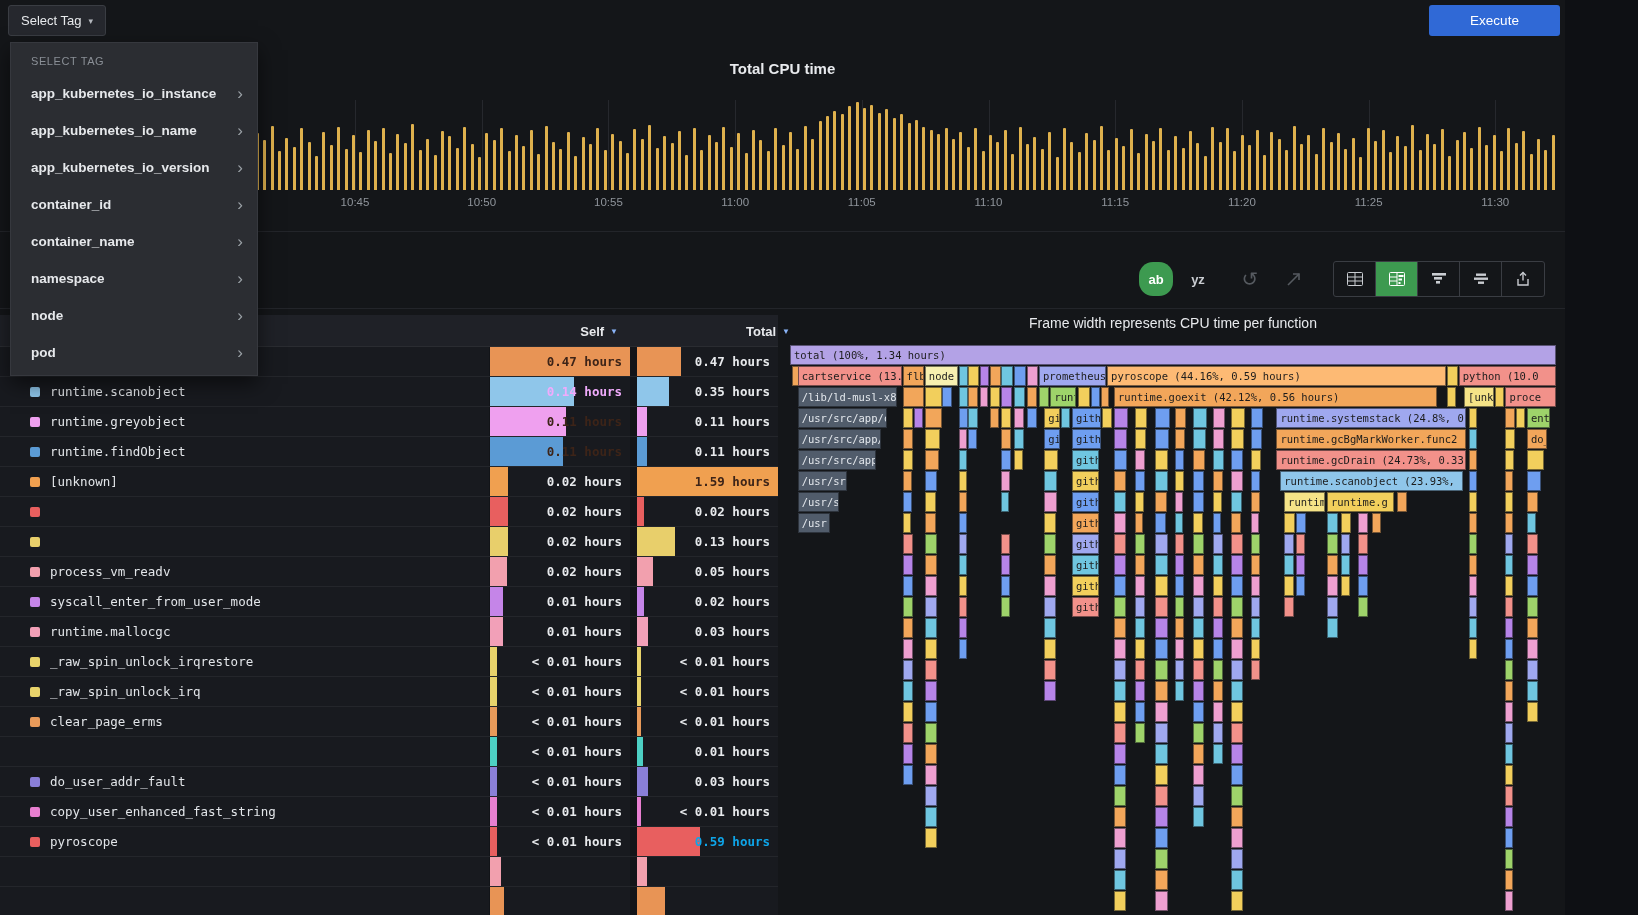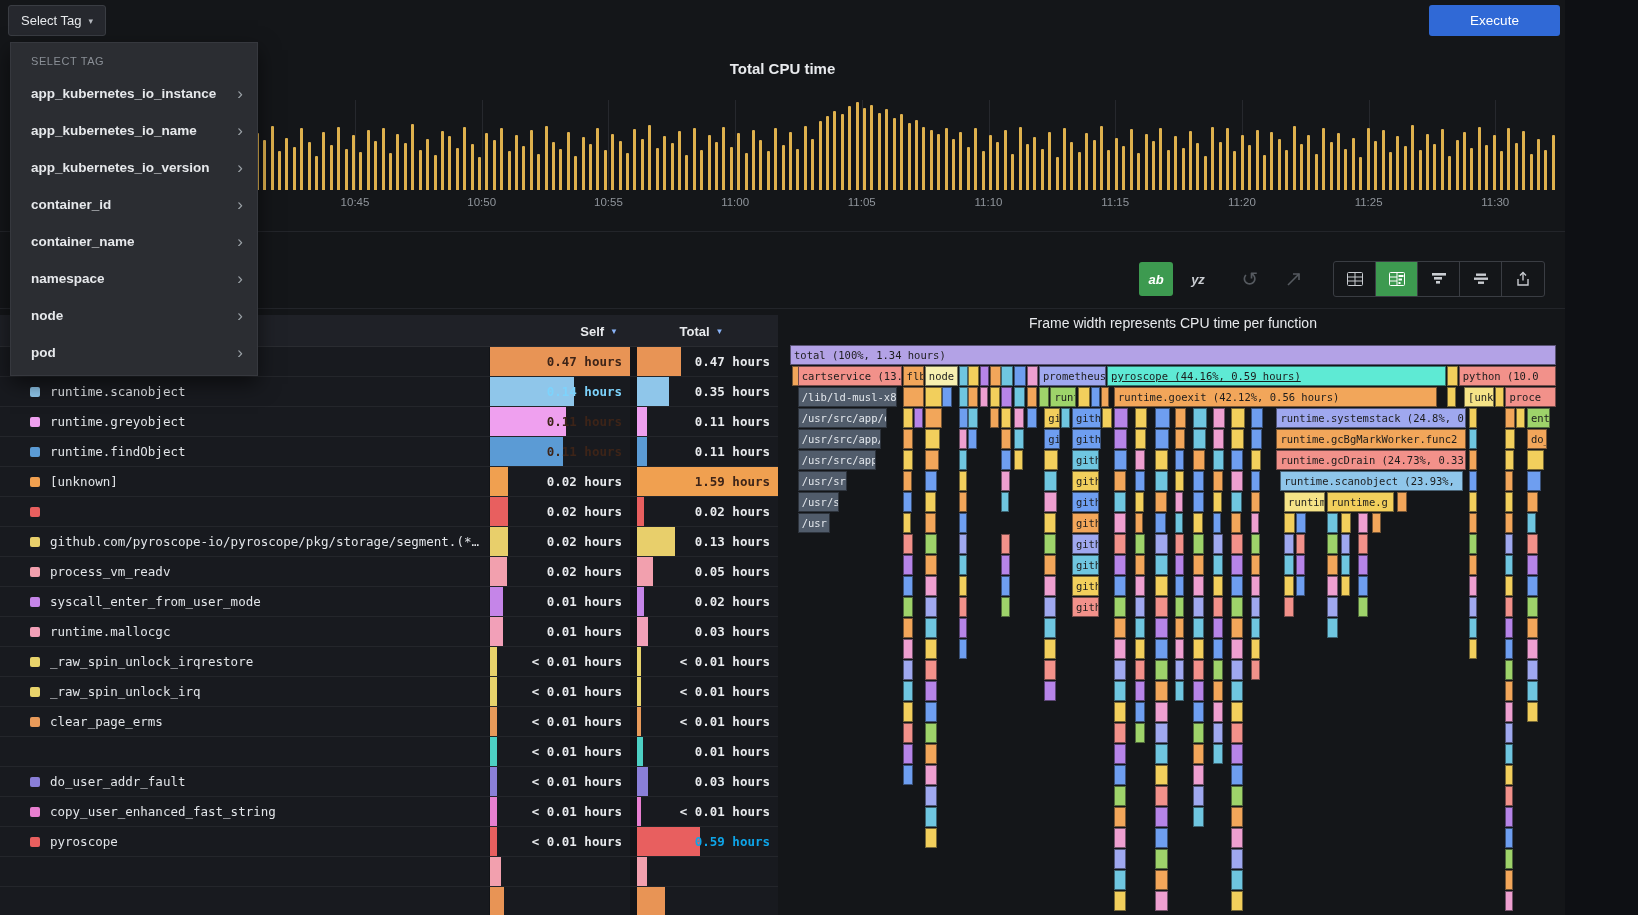--- a/index.html
+++ b/index.html
@@ -54,22 +54,22 @@
   #timeline .grid { position:absolute; top:0; bottom:0; width:1px; background:#26282d; }
   #bars { position:absolute; left:0; right:0; bottom:0; top:0; display:flex;
     align-items:flex-end; justify-content:space-between; }
   #bars .tbar { width:3px; background:#dfb14d; border-radius:1px 1px 0 0; }
   #time-labels { position:absolute; left:78px; top:196px; width:1478px; height:16px; }
   #time-labels .tl { position:absolute; transform:translateX(-50%); color:#8f949b; font-size:11.5px; }
   .hdiv { position:absolute; left:0; width:1565px; height:1px; background:#23252a; }
 
   
   #toolbar { position:absolute; right:20px; top:262px; height:34px; display:flex; align-items:center; }
-  .tb-txtbtn { width:34px; height:34px; border-radius:3px; display:flex; align-items:center; justify-content:center;
-    font-size:13px; font-weight:bold; cursor:pointer;font-style:italic; }
+  .tb-txtbtn { width:34px; height:34px; border-radius:14px; display:flex; align-items:center; justify-content:center;
+    font-size:13px; font-weight:bold; cursor:pointer; }
   #btn-ab { background:#3d9a50; color:#fff; margin-right:8px; }
   #btn-yz { background:transparent; color:#c9ccd1; margin-right:18px; }
   .tb-ghost { width:34px; height:34px; display:flex; align-items:center; justify-content:center;
     color:#565a60; font-size:20px; cursor:default; }
   #btn-undo { margin-right:10px; }
   #btn-resetzoom { margin-right:22px; }
   #view-group { display:flex; border:1px solid #3a3d43; border-radius:3px; overflow:hidden; }
   .vg-cell { width:42px; height:34px; display:flex; align-items:center; justify-content:center;
     cursor:pointer; border-right:1px solid #3a3d43; background:transparent; }
   .vg-cell:last-child { border-right:none; }
@@ -398,21 +398,21 @@
       </div>
     </div>
   </div>
 
   <div id="table-panel">
     <div id="table-header">
       <div class="th-cell" style="left:490px; width:140px;">
         <span>Self</span>
         <span class="sort">▼</span>
       </div>
-      <div class="th-cell" style="left:637px; width:141px;justify-content:center;">
+      <div class="th-cell" style="left:661px; width:141px;">
         <span>Total</span>
         <span class="sort">▼</span>
       </div>
     </div>
     <div id="rows">
         <div class="trow">
           <div class="name"></div>
           <div class="colsep" style="left: 489px; width: 1px;"></div>
           <div class="colsep" style="left: 630px; width: 7px;"></div>
           <div class="vcell" style="left: 490px; width: 140px;">
@@ -426,21 +426,21 @@
         </div>
         <div class="trow">
           <div class="name">
             <span class="swatch" style="background: rgb(143, 198, 234);"></span>
             <span>runtime.scanobject</span>
           </div>
           <div class="colsep" style="left: 489px; width: 1px;"></div>
           <div class="colsep" style="left: 630px; width: 7px;"></div>
           <div class="vcell" style="left: 490px; width: 140px;">
             <div class="vbar" style="width: 84px; background: rgb(143, 198, 234);"></div>
-            <div class="vtxt" style="color: #7dd3fc;">0.14 hours</div>
+            <div class="vtxt" style="color: #f0abfc;">0.14 hours</div>
           </div>
           <div class="vcell" style="left: 637px; width: 141px;">
             <div class="vbar" style="width: 32px; background: rgb(143, 198, 234);"></div>
             <div class="vtxt" style="color: rgb(232, 234, 237);">0.35 hours</div>
           </div>
         </div>
         <div class="trow">
           <div class="name">
             <span class="swatch" style="background: rgb(239, 160, 239);"></span>
             <span>runtime.greyobject</span>
@@ -499,21 +499,20 @@
             <div class="vtxt" style="color: rgb(232, 234, 237);">0.02 hours</div>
           </div>
           <div class="vcell" style="left: 637px; width: 141px;">
             <div class="vbar" style="width: 7px; background: rgb(232, 95, 95);"></div>
             <div class="vtxt" style="color: rgb(232, 234, 237);">0.02 hours</div>
           </div>
         </div>
         <div class="trow">
           <div class="name">
             <span class="swatch" style="background: rgb(232, 207, 107);"></span>
-            <span>github.com/pyroscope-io/pyroscope/pkg/storage/segment.(*…</span>
           </div>
           <div class="colsep" style="left: 489px; width: 1px;"></div>
           <div class="colsep" style="left: 630px; width: 7px;"></div>
           <div class="vcell" style="left: 490px; width: 140px;">
             <div class="vbar" style="width: 18px; background: rgb(232, 207, 107);"></div>
             <div class="vtxt" style="color: rgb(232, 234, 237);">0.02 hours</div>
           </div>
           <div class="vcell" style="left: 637px; width: 141px;">
             <div class="vbar" style="width: 38px; background: rgb(232, 207, 107);"></div>
             <div class="vtxt" style="color: rgb(232, 234, 237);">0.13 hours</div>
@@ -713,21 +712,21 @@
         <div class="fcell" style="left: 14.7%; width: 2.8%; top: 21px; background: rgb(242, 166, 90);">flb</div>
         <div class="fcell" style="left: 17.6%; width: 4.3%; top: 21px; background: rgb(247, 240, 176);">node</div>
         <div class="fcell" style="left: 22%; width: 1.2%; top: 21px; background: rgb(111, 198, 224);"></div>
         <div class="fcell" style="left: 23.3%; width: 1.4%; top: 21px; background: rgb(242, 207, 92);"></div>
         <div class="fcell" style="left: 24.8%; width: 1.2%; top: 21px; background: rgb(182, 132, 232);"></div>
         <div class="fcell" style="left: 26.1%; width: 1.4%; top: 21px; background: rgb(242, 166, 90);"></div>
         <div class="fcell" style="left: 27.6%; width: 1.5%; top: 21px; background: rgb(111, 198, 224);"></div>
         <div class="fcell" style="left: 29.2%; width: 1.6%; top: 21px; background: rgb(110, 158, 240);"></div>
         <div class="fcell" style="left: 30.9%; width: 1.5%; top: 21px; background: rgb(238, 159, 208);"></div>
         <div class="fcell" style="left: 32.5%; width: 8.8%; top: 21px; background: rgb(159, 168, 239);">prometheus</div>
-        <div class="fcell" style="left: 41.4%; width: 44.2%; top: 21px; background: #5eead4; text-decoration: underline;">pyroscope (44.16%, 0.59 hours)</div>
+        <div class="fcell" style="left: 41.4%; width: 44.2%; top: 21px; background: #fdba74;">pyroscope (44.16%, 0.59 hours)</div>
         <div class="fcell" style="left: 85.8%; width: 1.4%; top: 21px; background: rgb(242, 207, 92);"></div>
         <div class="fcell" style="left: 87.3%; width: 12.7%; top: 21px; background: rgb(242, 145, 138);">python (10.0</div>
         <div class="fcell" style="left: 1%; width: 13%; top: 42px; background: rgb(81, 92, 107); color: rgb(227, 231, 236);">/lib/ld-musl-x8</div>
         <div class="fcell" style="left: 14.7%; width: 2.8%; top: 42px; background: rgb(242, 166, 90);"></div>
         <div class="fcell" style="left: 17.6%; width: 2.2%; top: 42px; background: rgb(242, 207, 92);"></div>
         <div class="fcell" style="left: 19.9%; width: 1.3%; top: 42px; background: rgb(110, 158, 240);"></div>
         <div class="fcell" style="left: 22%; width: 1.2%; top: 42px; background: rgb(111, 198, 224);"></div>
         <div class="fcell" style="left: 23.3%; width: 1.3%; top: 42px; background: rgb(242, 166, 90);"></div>
         <div class="fcell" style="left: 24.8%; width: 1.1%; top: 42px; background: rgb(238, 159, 208);"></div>
         <div class="fcell" style="left: 26.1%; width: 1.3%; top: 42px; background: rgb(242, 207, 92);"></div>

